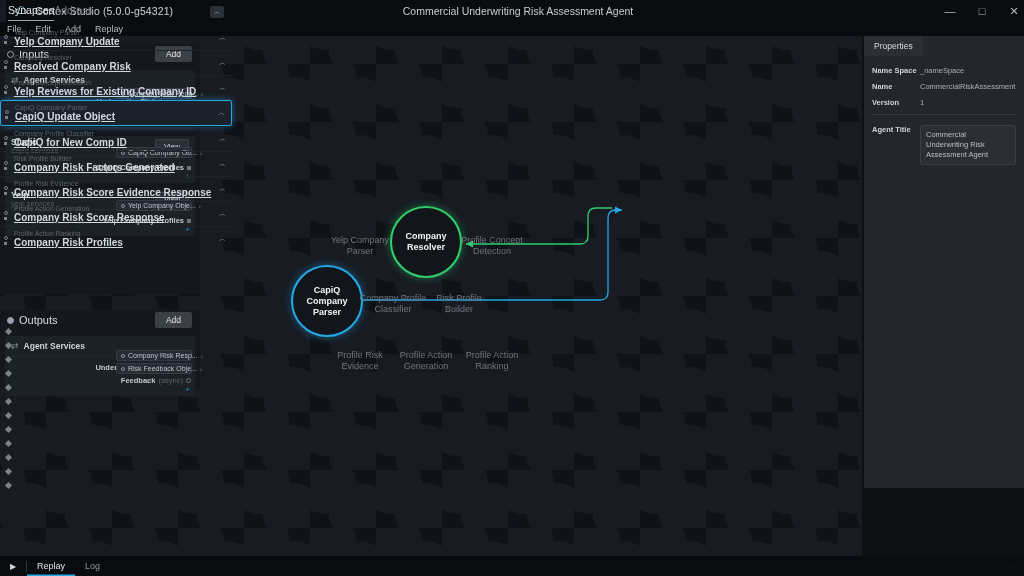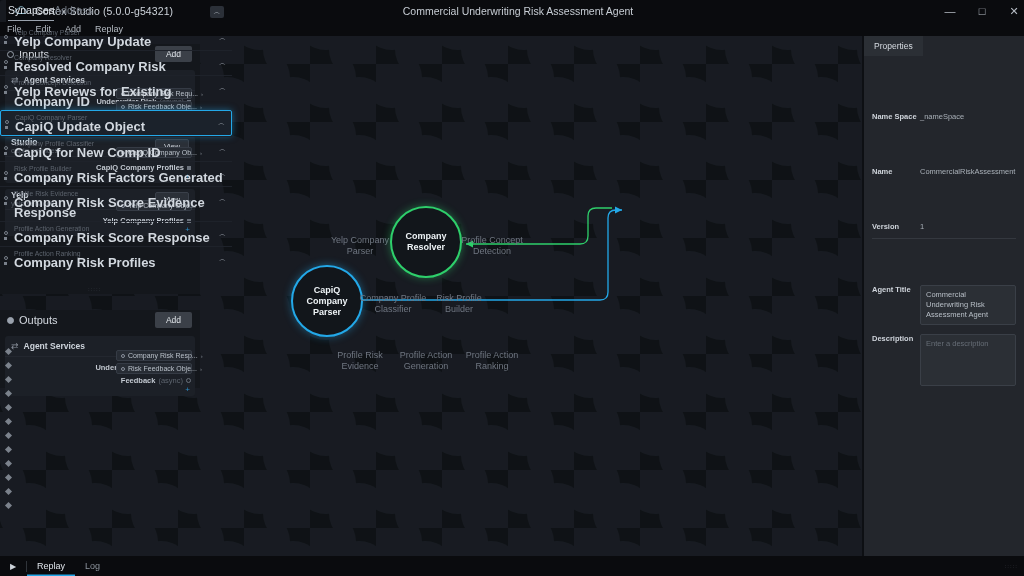--- a/index.html
+++ b/index.html
@@ -108,21 +108,21 @@
   .syn-tab { font-size:10.5px; color:#6d747e; padding-bottom:4px; cursor:pointer; }
   .syn-tab.active { color:#dfe4ea; border-bottom:1.5px solid #9aa2ad; }
   .chev-box {
     margin-left:auto; width:14px; height:12px; background:#2b3038; border-radius:2px;
     display:flex; align-items:center; justify-content:center; color:#aab1ba; font-size:7px;
   }
   .syn-list { padding:2px 0 4px 0; }
   .syn-item { position:relative; padding:2px 8px 3px 14px; border-top:1px solid #1e222a; }
   .syn-item:first-child { border-top:none; }
   .syn-sub { font-size:6.8px; color:#5c636d; line-height:9px; }
-  .syn-name { font-size:13px; font-weight:bold; color:#d2d8df; line-height:10px; }
+  .syn-name { font-size:10px; font-weight:bold; color:#d2d8df; line-height:10px;text-decoration:underline; }
   .syn-chev { position:absolute; right:6px; top:7px; color:#9aa1aa; font-size:7px; }
   .syn-port { position:absolute; left:4px; top:9px; width:4px; height:4px; border-radius:50%; border:1px solid #79808a; }
   .syn-port2 { position:absolute; left:4px; top:15px; width:3px; height:3px; background:#79808a; }
   .syn-item.selected {
     border:1.5px solid #23a8e8; border-radius:2px;
     background:#1b222b; box-shadow:0 0 7px rgba(35,168,232,.5);
   }
   .syn-foot { font-size:6px; color:#3c424b; letter-spacing:1px; padding:2px 0 3px 10px; }
 
   
@@ -144,28 +144,28 @@
     display:flex; align-items:center; padding:0 4px;
     font-size:7px; color:#9199a3;
   }
   .q-select.wide { width:112px; }
   .q-select.narrow { width:98px; }
   .q-select .cv { margin-left:auto; color:#737a84; font-size:6px; }
   .pof-foot { display:flex; align-items:center; padding:3px 6px 4px 10px; font-size:6px; color:#3c424b; letter-spacing:1px; }
   .pof-foot .plus { margin-left:auto; color:#2c8fc9; font-size:8px; }
 
   
-  .props { position:absolute; left:864px; top:36px; width:160px; height:520px; background:#23262c; }
+  .props { position:absolute; left:864px; top:36px; width:160px; height:452px; background:#23262c; }
   .props-tabbar { height:20px; display:flex; }
   .props-tabitem {
     font-size:8.5px; color:#d7dce2; background:#2b2f35;
     padding:0 10px; line-height:20px;
   }
   .props-body { padding:10px 8px 0 8px; }
-  .prop-row { display:flex; margin-bottom:7px;margin-top:46px; }
+  .prop-row { display:flex; margin-bottom:7px; }
   .prop-key { width:48px; font-size:7.5px; font-weight:bold; color:#cfd4db; }
   .prop-val { font-size:7.5px; color:#a9b0b8; }
   .props-sep { height:1px; background:#34383f; margin:4px 0 10px 0; }
   .prop-field {
     flex:1; min-height:30px; background:#2b2f35; border:1px solid #3a3f47;
     border-radius:2px; font-size:7.5px; color:#b8bfc7; padding:4px 5px; line-height:10px;
   }
   .prop-field.placeholder { color:#666d76; min-height:52px; }
 
   
@@ -647,24 +647,20 @@
       </div>
       <div class="prop-row">
         <span class="prop-key">Version</span>
         <span class="prop-val">1</span>
       </div>
       <div class="props-sep"></div>
       <div class="prop-row">
         <span class="prop-key">Agent Title</span>
         <span class="prop-field">Commercial Underwriting Risk Assessment Agent</span>
       </div>
-      <div class="prop-row" style="margin-top:9px;">
-        <span class="prop-key">Description</span>
-        <span class="prop-field placeholder">Enter a description</span>
-      </div>
     </div>
   </div>
 
   <div class="bottombar">
     <span class="bb-play">▶</span>
     <span class="bb-divider"></span>
     <span class="bb-tab active">Replay</span>
     <span class="bb-tab">Log</span>
     <span class="bb-grip">:::::</span>
   </div>

